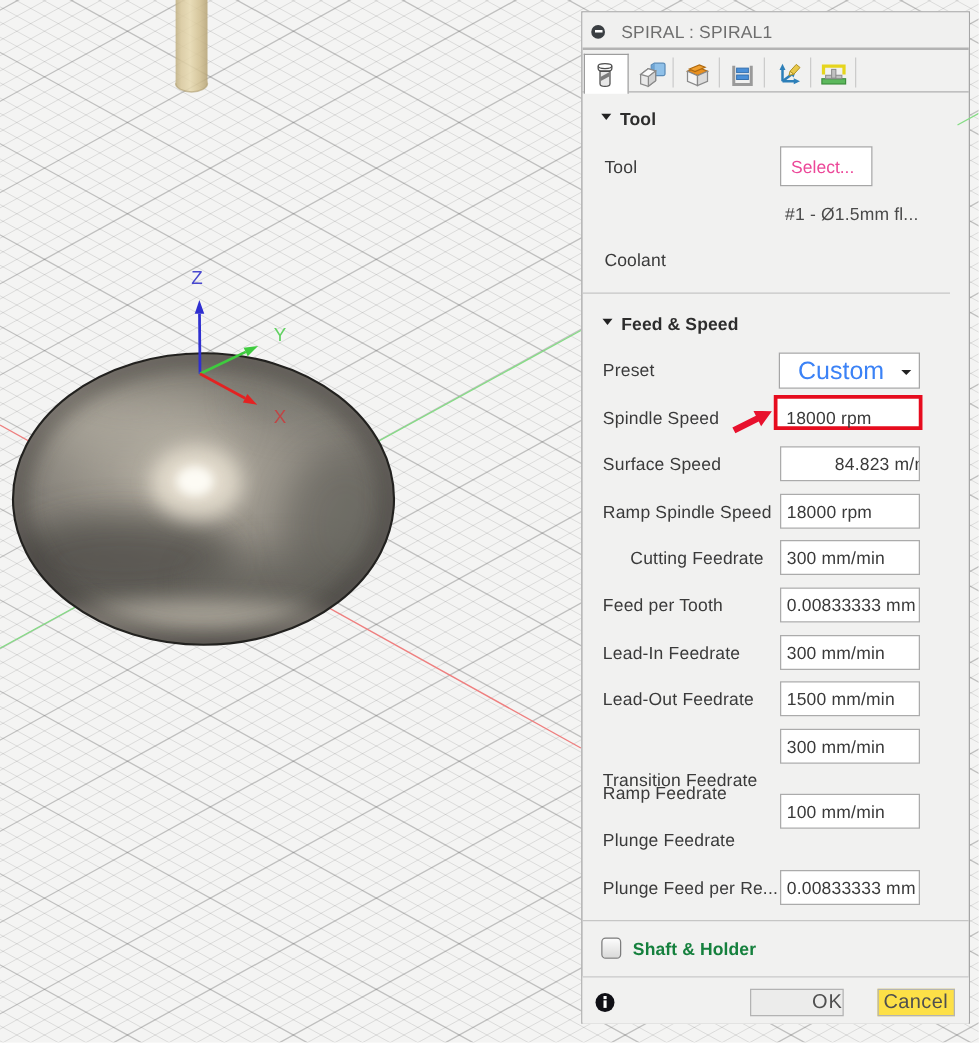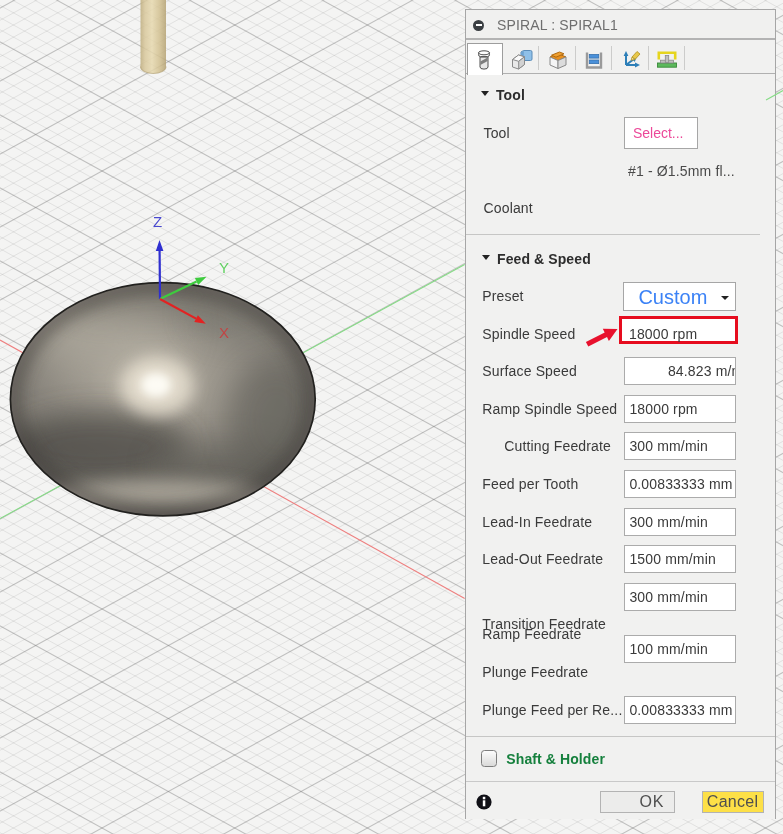--- a/index.html
+++ b/index.html
@@ -190,19 +190,19 @@
 <div class="inp" style="left:157.9px;top:685.6px;">0.00833333 mm</div>
 <div style="position:absolute;left:0;top:725.8px;width:309px;height:1px;background:#c6c6c5;"></div>
 <div style="position:absolute;left:15.3px;top:740.3px;width:16.2px;height:17px;border:1px solid #7d7d7d;border-radius:3.5px;background:linear-gradient(#fcfcfc,#dadad9);"></div>
 <div class="hdr" style="left:40.3px;top:739.8px;color:#15803d;">Shaft &amp; Holder</div>
 <div style="position:absolute;left:0;top:770.8px;width:309px;height:38.2px;background:#f1f1f0;border-top:1px solid #c9c9c9;"></div>
 <svg width="16" height="16" viewBox="0 0 16 16" style="position:absolute;left:9.8px;top:783.7px">
 <circle cx="8" cy="8" r="7.6" fill="#101016"></circle>
 <rect x="6.8" y="6.3" width="2.5" height="6" fill="#fff"></rect>
 <rect x="6.8" y="2.8" width="2.5" height="2.5" fill="#fff"></rect>
 </svg>
-<div style="position:absolute;left:134.3px;top:781.4px;width:75px;height:21.8px;background:#ececeb;border:1px solid #b3b3b3;font-size:16px;color:#4f4f4f;text-align:center;line-height:20px;letter-spacing:0.8px;padding-left:28px;">OK</div>
+<div style="position:absolute;left:134.3px;top:781.4px;width:75px;height:21.8px;background:#ececeb;border:1px solid #b3b3b3;font-size:16px;color:#4f4f4f;text-align:right;line-height:20px;letter-spacing:0.8px;padding-left:28px;">OK</div>
 <div style="position:absolute;left:235.6px;top:781.4px;width:62px;height:21.8px;background:#fde047;border:1px solid #b3b3b3;font-size:16px;color:#4f4f4f;text-align:center;line-height:20px;letter-spacing:0.3px;">Cancel</div>
 </div>
 <svg width="783" height="834" style="position:absolute;left:0;top:0;pointer-events:none">
       <polygon points="585.9,341.9 604.7,332.5 602.8,328.7 617.5,329.0 608.9,340.9 607.0,337.1 588.3,346.5" fill="#e8112d"></polygon>
       <line x1="766" y1="100" x2="783" y2="90.6" stroke="#86dc86" stroke-width="1.1"></line>
     </svg>
 </div>
 </body></html>

